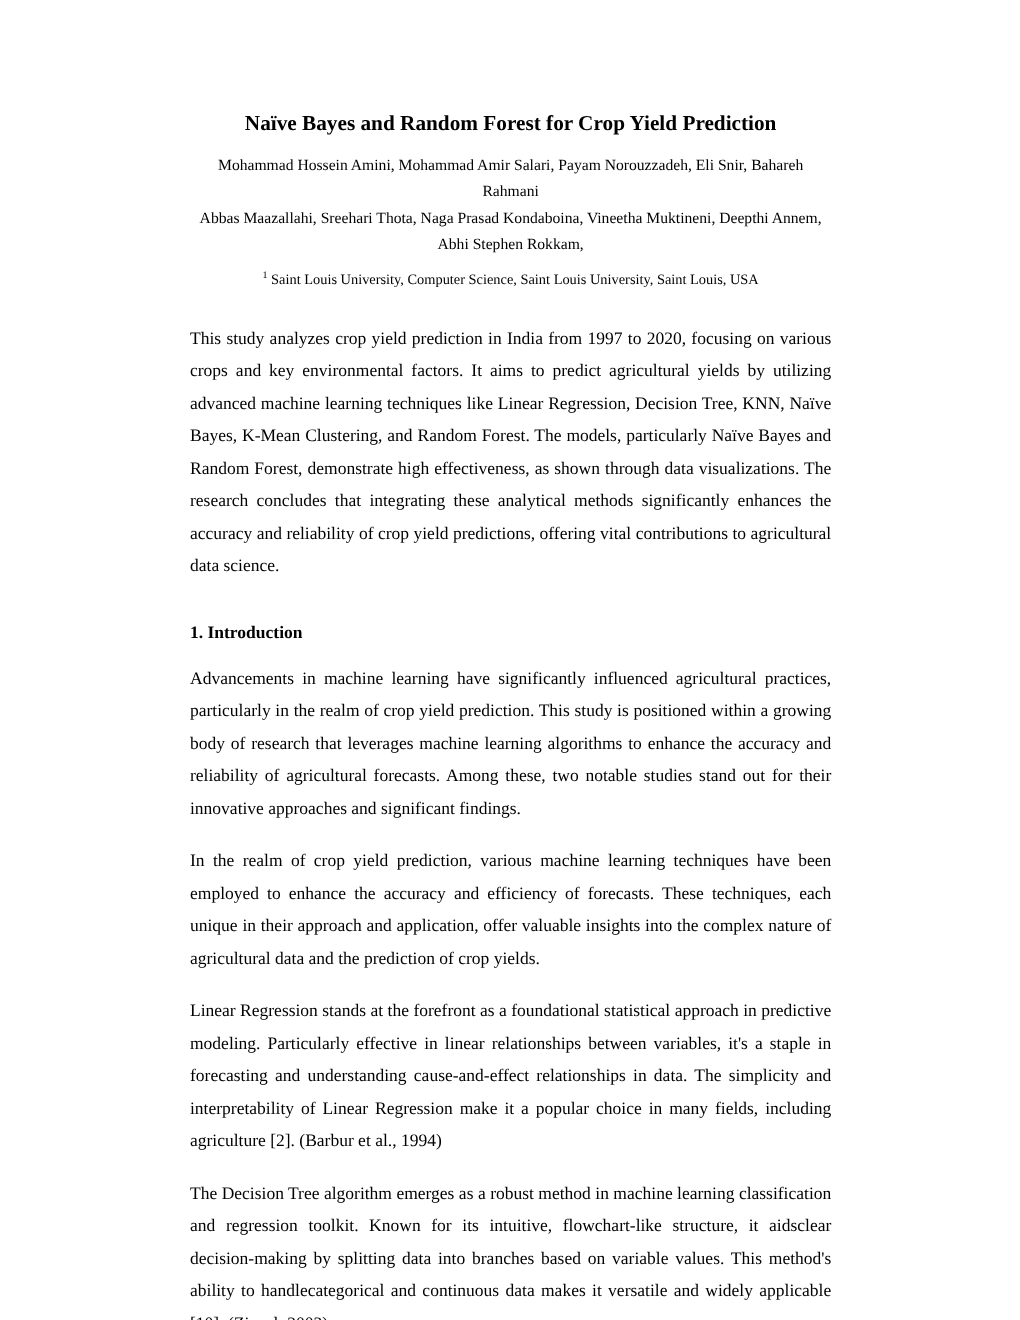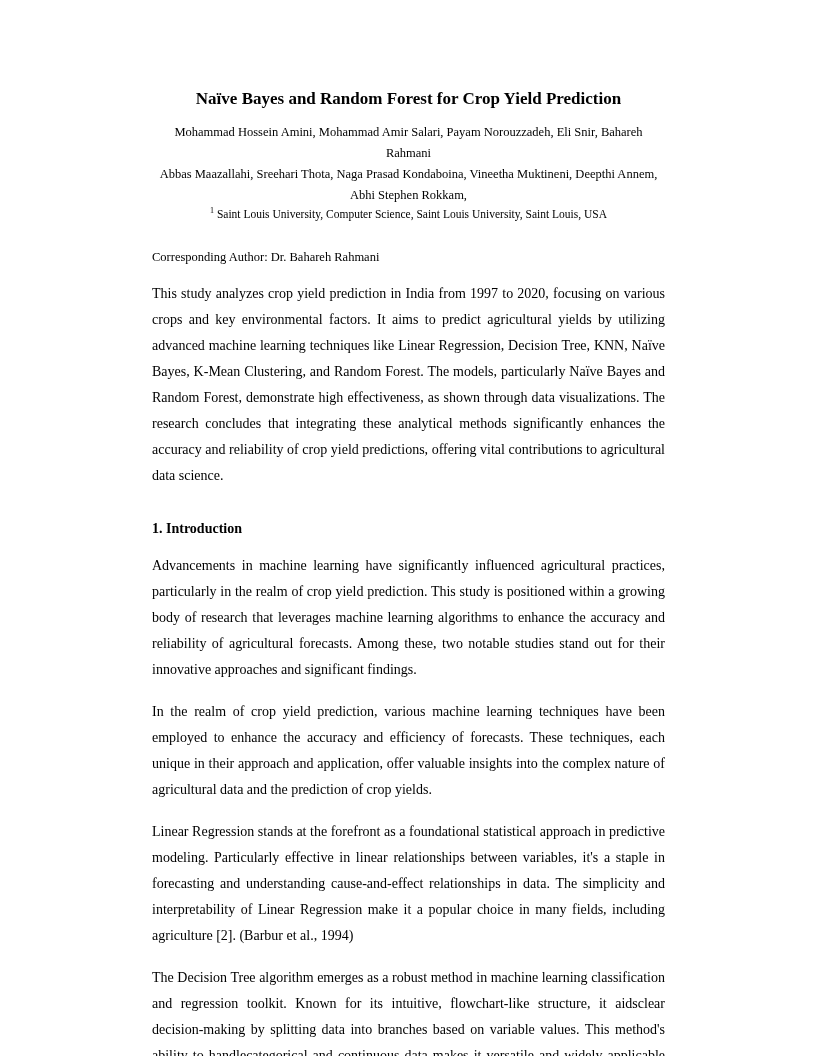--- a/index.html
+++ b/index.html
@@ -28,20 +28,21 @@
   }
   .authors {
     margin-top: 12px;
     text-align: center;
     font-size: 12.5px;
   }
   .authors .author-line {
     line-height: 21px;
   }
   .affiliations {
+    margin-top: 10px;
     text-align: center;
     font-size: 11.5px;
   }
   .affiliations .affiliation-line {
     line-height: 16.5px;
   }
   .affiliations sup {
     font-size: 8px;
     line-height: 0;
   }
@@ -81,21 +82,20 @@
   <div class="authors">
     <div class="author-line">Mohammad Hossein Amini, Mohammad Amir Salari, Payam Norouzzadeh, Eli Snir, Bahareh Rahmani</div>
     <div class="author-line">Abbas Maazallahi, Sreehari Thota, Naga Prasad Kondaboina, Vineetha Muktineni, Deepthi Annem, Abhi Stephen Rokkam,</div>
   </div>
 
   <div class="affiliations">
     <div class="affiliation-line"><sup>1</sup><span> Saint Louis University, Computer Science, Saint Louis University, Saint Louis, USA</span></div>
   </div>
 
   <div class="corresponding">
-    <div class="corr-line">Corresponding Author: Dr. Bahareh Rahmani</div>
   </div>
 
 
   <p class="body-para">This study analyzes crop yield prediction in India from 1997 to 2020, focusing on various crops and key environmental factors. It aims to predict agricultural yields by utilizing advanced machine learning techniques like Linear Regression, Decision Tree, KNN, Naïve Bayes, K-Mean Clustering, and Random Forest. The models, particularly Naïve Bayes and Random Forest, demonstrate high effectiveness, as shown through data visualizations. The research concludes that integrating these analytical methods significantly enhances the accuracy and reliability of crop yield predictions, offering vital contributions to agricultural data science.</p>
 
   <h2 class="section-heading intro-heading">1. Introduction</h2>
 
   <p class="body-para">Advancements in machine learning have significantly influenced agricultural practices, particularly in the realm of crop yield prediction. This study is positioned within a growing body of research that leverages machine learning algorithms to enhance the accuracy and reliability of agricultural forecasts. Among these, two notable studies stand out for their innovative approaches and significant findings.</p>
 
   <p class="body-para">In the realm of crop yield prediction, various machine learning techniques have been employed to enhance the accuracy and efficiency of forecasts. These techniques, each unique in their approach and application, offer valuable insights into the complex nature of agricultural data and the prediction of crop yields.</p>

